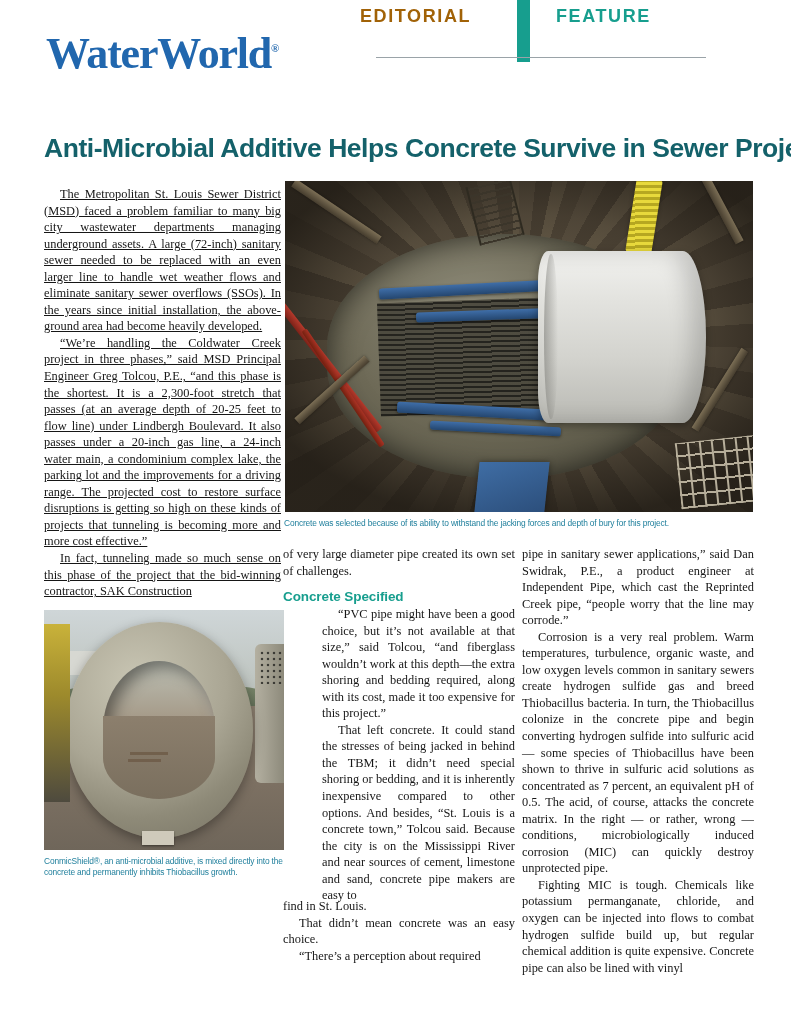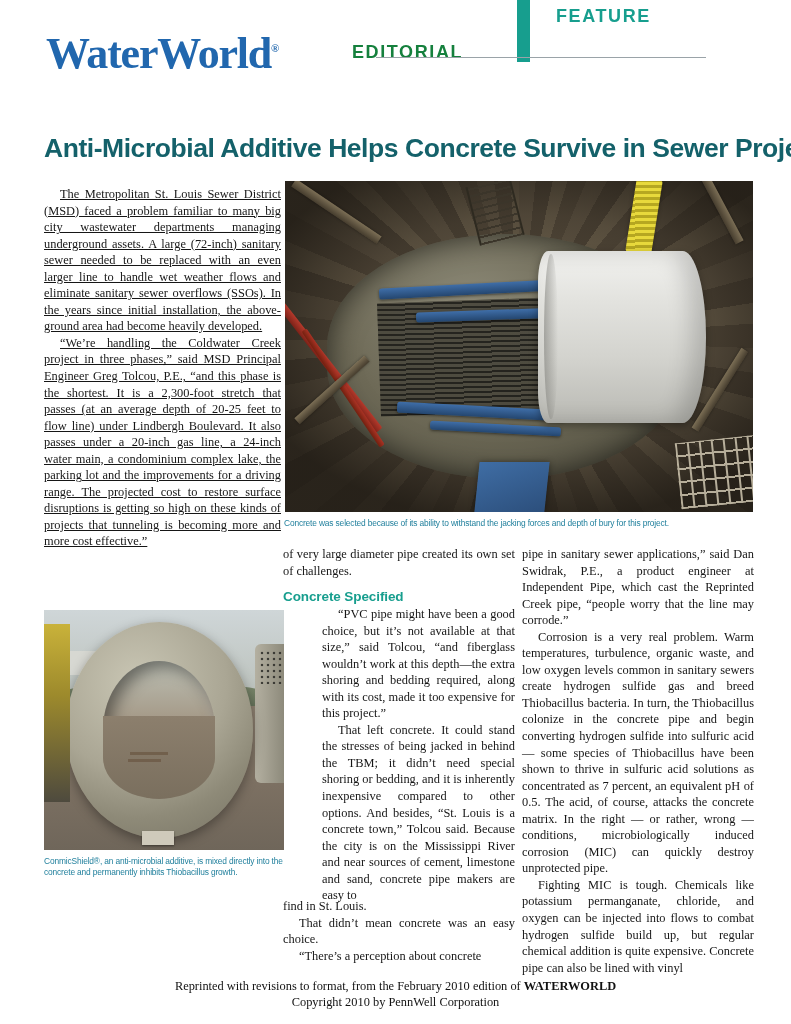--- a/index.html
+++ b/index.html
@@ -28,21 +28,21 @@
   .logo .reg{font-size:11px;vertical-align:super;letter-spacing:0;}
   .hdr-rule{
     position:absolute;left:376px;top:57px;width:330px;height:1px;
     background:#9aa3a8;
   }
   .kicker{
     position:absolute;top:6px;
     font-family:"Liberation Sans", sans-serif;
     font-weight:bold;font-size:18px;letter-spacing:1.6px;
   }
-  .kicker-a{left:352px;color:#15803d;margin-top:36px;}
+  .kicker-a{left:360px;color:#a16207;}
   .kicker-b{left:556px;color:#179e8e;}
   .kicker-bar{
     position:absolute;left:517px;top:0px;width:13px;height:62px;
     background:#179e8e;
   }
 
   
   .headline{
     position:absolute;left:44px;top:114px;width:710px;
     font-family:"Liberation Sans", sans-serif;
@@ -274,20 +274,21 @@
     <div class="p1-beam bm2"></div>
     <div class="p1-beam bm3"></div>
     <div class="p1-beam bm4"></div>
     <div class="p1-scaffold"></div>
   </div>
   <div class="caption" id="cap-top">Concrete was selected because of its ability to withstand the jacking forces and depth of bury for this project.</div>
 
   <div class="col" id="col1a">
     <p>The Metropolitan St. Louis Sewer District (MSD) faced a problem familiar to many big city wastewater departments managing underground assets. A large (72-inch) sanitary sewer needed to be replaced with an even larger line to handle wet weather flows and eliminate sanitary sewer overflows (SSOs). In the years since initial installation, the above-ground area had become heavily developed.</p>
     <p>“We’re handling the Coldwater Creek project in three phases,” said MSD Principal Engineer Greg Tolcou, P.E., “and this phase is the shortest. It is a 2,300-foot stretch that passes (at an average depth of 20-25 feet to flow line) under Lindbergh Boulevard. It also passes under a 20-inch gas line, a 24-inch water main, a condominium complex lake, the parking lot and the improvements for a driving range. The projected cost to restore surface disruptions is getting so high on these kinds of projects that tunneling is becoming more and more cost effective.”</p>
+    <p>In fact, tunneling made so much sense on this phase of the project that the bid-winning contractor, SAK Construction</p>
   </div>
 
   <div class="photo" id="photo-left">
     <div class="p2-sky"></div>
     <div class="p2-ground"></div>
     <div class="p2-trees"></div>
     <div class="p2-truck"></div>
     <div class="p2-rightpipe"></div>
     <div class="p2-perf"></div>
     <div class="p2-pipe">
@@ -307,27 +308,23 @@
     <p class="noindent">of very large diameter pipe created its own set of challenges.</p>
   </div>
   <div class="subhead">Concrete Specified</div>
   <div class="col" id="col2b">
     <p>“PVC pipe might have been a good choice, but it’s not available at that size,” said Tolcou, “and fiberglass wouldn’t work at this depth—the extra shoring and bedding required, along with its cost, made it too expensive for this project.”</p>
     <p>That left concrete. It could stand the stresses of being jacked in behind the TBM; it didn’t need special shoring or bedding, and it is inherently inexpensive compared to other options. And besides, “St. Louis is a concrete town,” Tolcou said. Because the city is on the Mississippi River and near sources of cement, limestone and sand, concrete pipe makers are easy to</p>
   </div>
   <div class="col" id="col2c">
     <p class="noindent">find in St. Louis.</p>
     <p>That didn’t mean concrete was an easy choice.</p>
-    <p>“There’s a perception about concrete</p>
+    <p>“There’s a perception about required</p>
   </div>
 
   <div class="col" id="col3">
     <p class="noindent">pipe in sanitary sewer applications,” said Dan Swidrak, P.E., a product engineer at Independent Pipe, which cast the Reprinted Creek pipe, “people worry that the line may corrode.”</p>
     <p>Corrosion is a very real problem. Warm temperatures, turbulence, organic waste, and low oxygen levels common in sanitary sewers create hydrogen sulfide gas and breed Thiobacillus bacteria. In turn, the Thiobacillus colonize in the concrete pipe and begin converting hydrogen sulfide into sulfuric acid — some species of Thiobacillus have been shown to thrive in sulfuric acid solutions as concentrated as 7 percent, an equivalent pH of 0.5. The acid, of course, attacks the concrete matrix. In the right — or rather, wrong —conditions, microbiologically induced corrosion (MIC) can quickly destroy unprotected pipe.</p>
     <p>Fighting MIC is tough. Chemicals like potassium permanganate, chloride, and oxygen can be injected into flows to combat hydrogen sulfide build up, but regular chemical addition is quite expensive. Concrete pipe can also be lined with vinyl</p>
   </div>
 
-  <div class="footer">
-    <div><span>Reprinted with revisions to format, from the February 2010 edition of </span><b>WATERWORLD</b></div>
-    <div>Copyright 2010 by PennWell Corporation</div>
-  </div>
 
 </div>
 
 </body></html>

